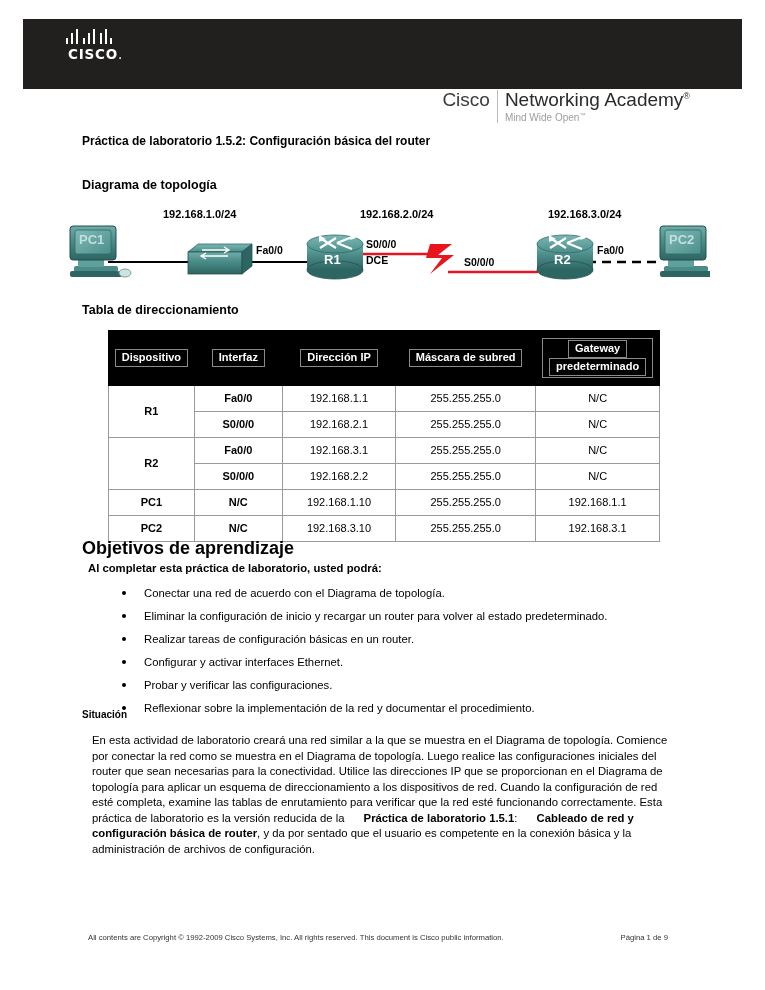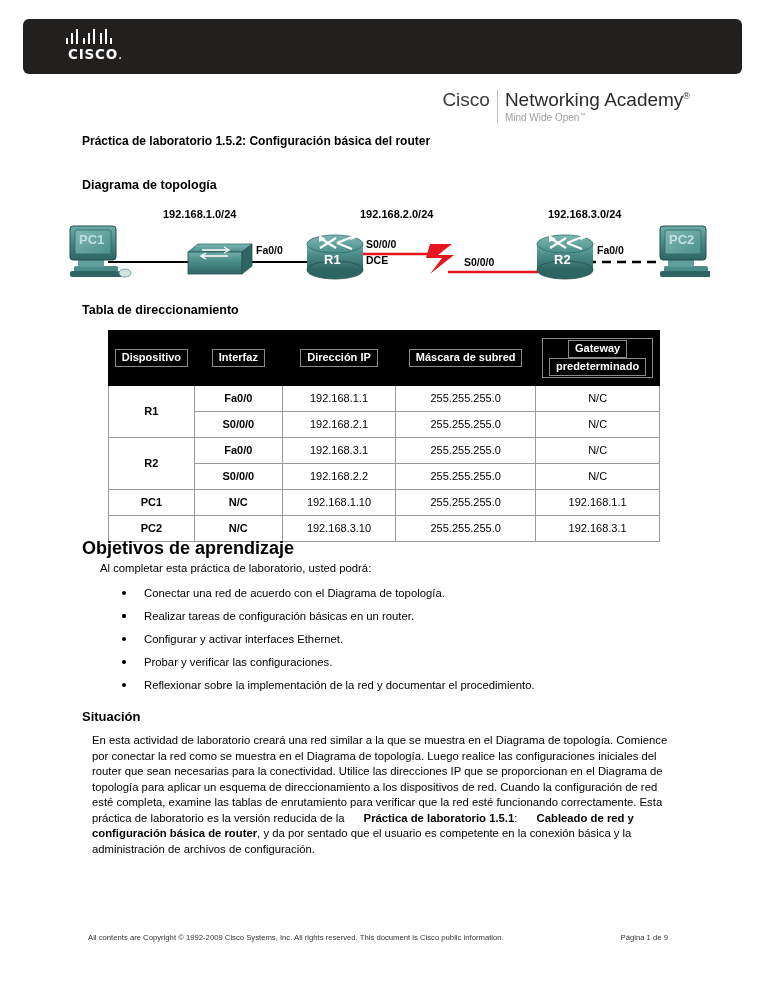--- a/index.html
+++ b/index.html
@@ -15,23 +15,22 @@
     color: #000000;
     overflow: hidden;
   }
 
   
   .cisco-banner {
     position: absolute;
     left: 23px;
     top: 19px;
     width: 719px;
-    height: 55px;
+    height: 70px;
     background: #221f1f;
-    border-radius: 6px;
   }
   .cisco-logo {
     position: absolute;
     left: 43px;
     top: 9px;
     width: 60px;
     height: 40px;
   }
   .cisco-bars {
     position: relative;
@@ -105,32 +104,33 @@
   }
   .h2 {
     position: absolute;
     left: 82px;
     font-size: 12.5px;
     font-weight: bold;
   }
   .h2-topology { top: 178px; }
   .h2-table    { top: 303px; }
   .h2-obj      { top: 538px; font-size: 18px; }
-  .h2-sit      { top: 709px; font-size: 13px; }
+  .h2-sit      { top: 709px; font-size: 10px; }
 
   .body-text {
     font-size: 11.3px;
     line-height: 1.38;
     color: #000000;
   }
 
   .intro-line {
     position: absolute;
-    left: 100px;
+    left: 88px;
     top: 561px;
+    font-weight: bold;
   }
 
   
   .bullets {
     position: absolute;
     left: 118px;
     top: 586px;
     width: 560px;
     margin: 0;
     padding: 0;
@@ -422,21 +422,21 @@
       <td>192.168.3.1</td>
     </tr>
   </tbody>
 </table>
 
 <div class="h2 h2-obj">Objetivos de aprendizaje</div>
 <div class="body-text intro-line">Al completar esta práctica de laboratorio, usted podrá:</div>
 
 <ul class="bullets body-text">
   <li><span class="dot"></span><span>Conectar una red de acuerdo con el Diagrama de topología.</span></li>
-  <li><span class="dot"></span></li>
+  <li><span class="dot"></span><span>Eliminar la configuración de inicio y recargar un router para volver al estado predeterminado.</span></li>
   <li><span class="dot"></span><span>Realizar tareas de configuración básicas en un router.</span></li>
   <li><span class="dot"></span><span>Configurar y activar interfaces Ethernet.</span></li>
   <li><span class="dot"></span><span>Probar y verificar las configuraciones.</span></li>
   <li><span class="dot"></span><span>Reflexionar sobre la implementación de la red y documentar el procedimiento.</span></li>
 </ul>
 
 <div class="h2 h2-sit">Situación</div>
 <div class="body-text situacion"><span>En esta actividad de laboratorio creará una red similar a la que se muestra en el Diagrama de topología. Comience por conectar la red como se muestra en el Diagrama de topología. Luego realice las configuraciones iniciales del router que sean necesarias para la conectividad. Utilice las direcciones IP que se proporcionan en el Diagrama de topología para aplicar un esquema de direccionamiento a los dispositivos de red. Cuando la configuración de red esté completa, examine las tablas de enrutamiento para verificar que la red esté funcionando correctamente. Esta práctica de laboratorio es la versión reducida de la </span><b>Práctica de laboratorio 1.5.1</b><span>: </span><b>Cableado de red y configuración básica de router</b><span>, y da por sentado que el usuario es competente en la conexión básica y la administración de archivos de configuración.</span></div>
 
 <div class="footer">

